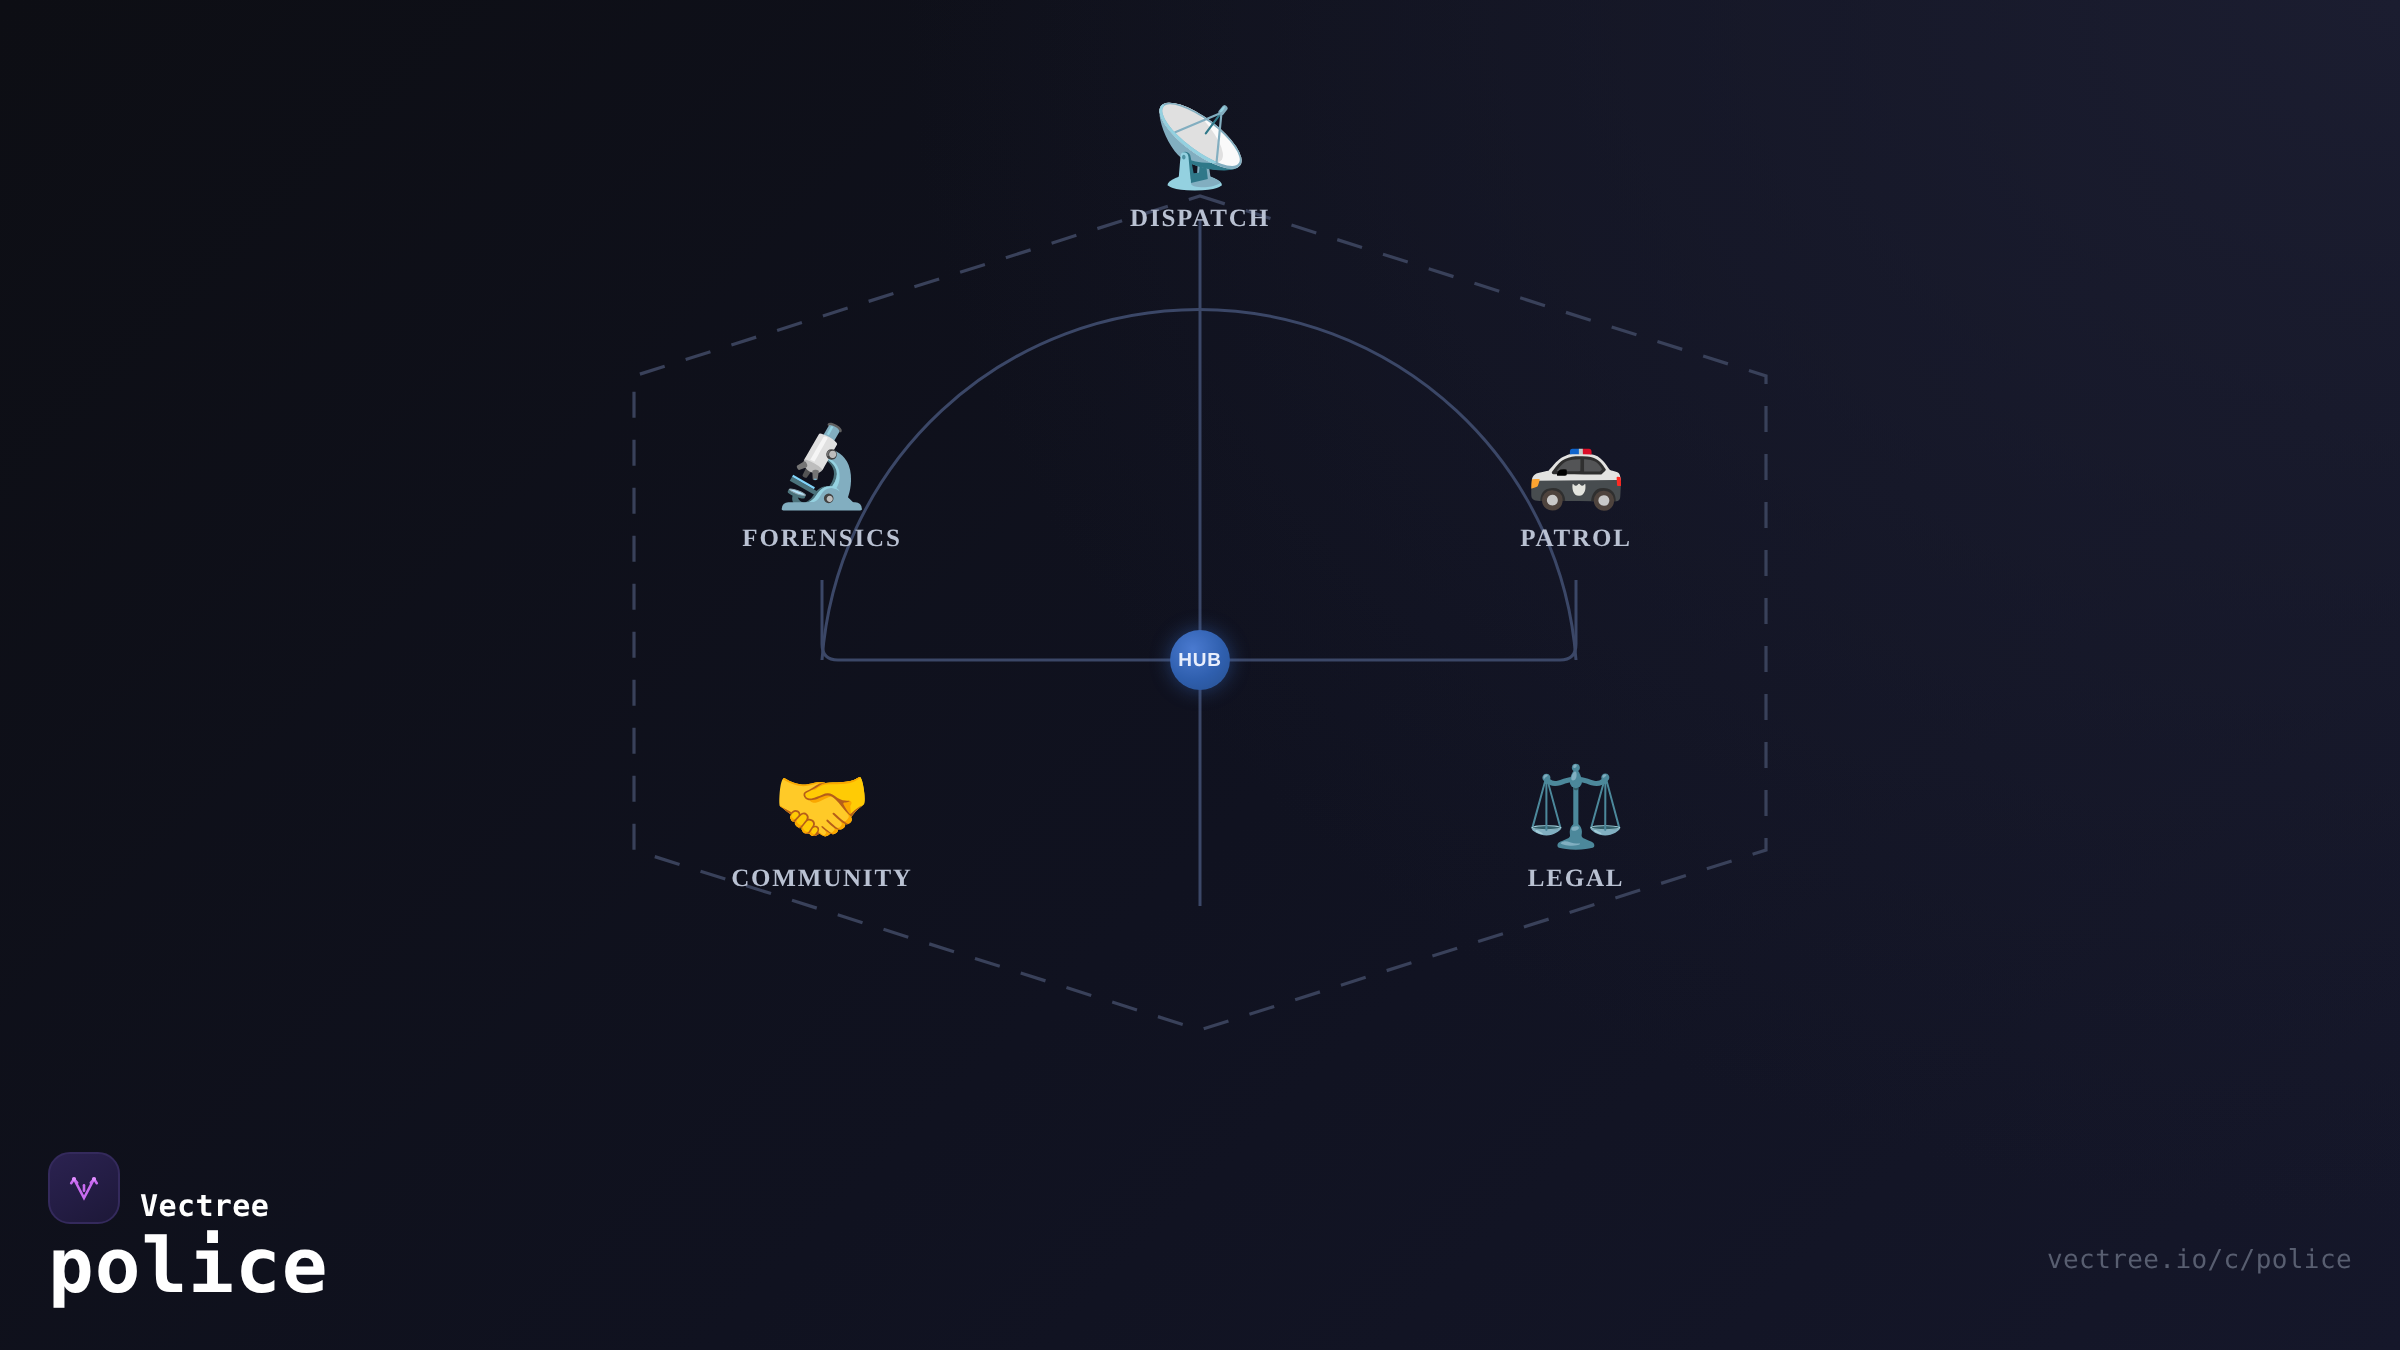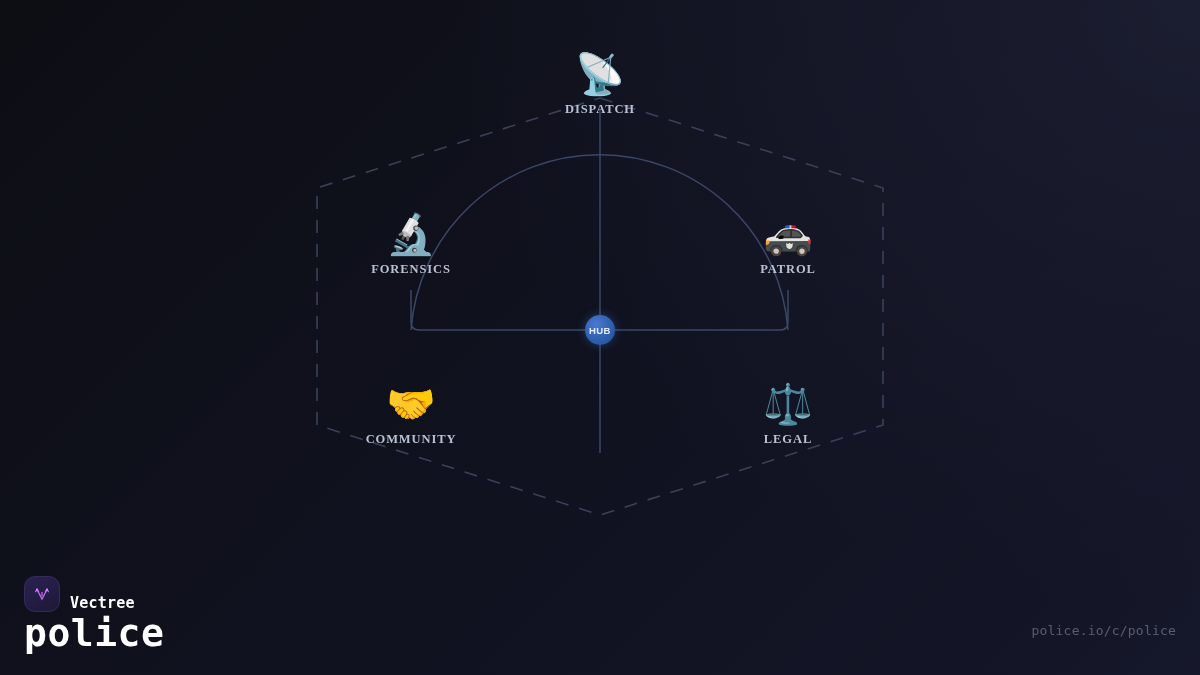--- a/index.html
+++ b/index.html
@@ -191,15 +191,15 @@
         </g>
         <circle cx="5" cy="5.5" r="1.05" fill="#e08cff"></circle>
         <circle cx="15" cy="5.5" r="1.05" fill="#e08cff"></circle>
       </svg>
     </span>
     <span class="brand-name">Vectree</span>
   </div>
 
   <div class="page-title">police</div>
 
-  <div class="footer-url">police.io/c/police</div>
+  <div class="footer-url">vectree.io/c/police</div>
 
 </div>
 
 </body></html>

